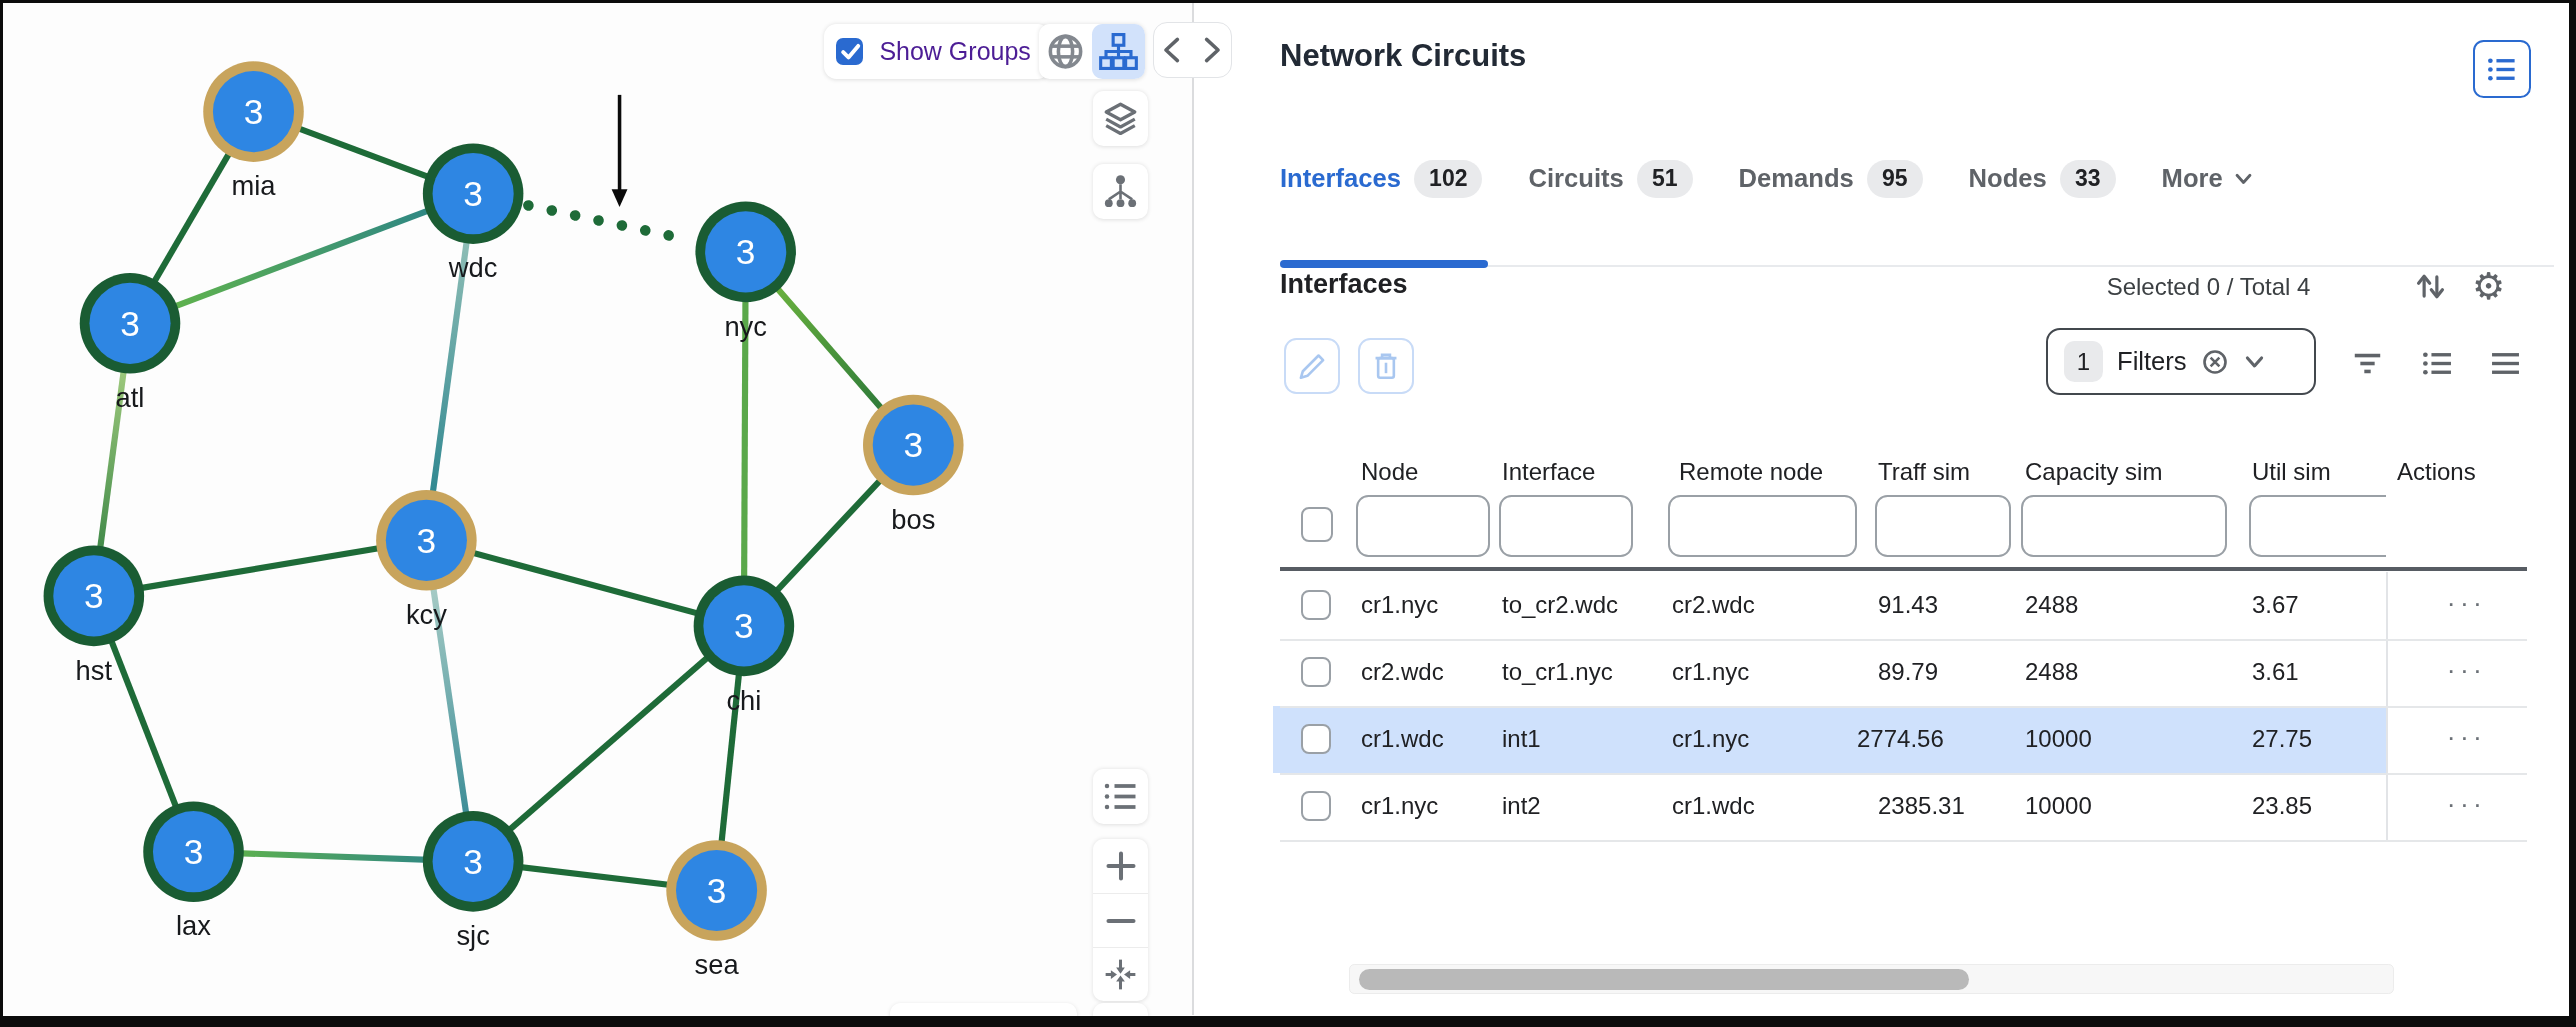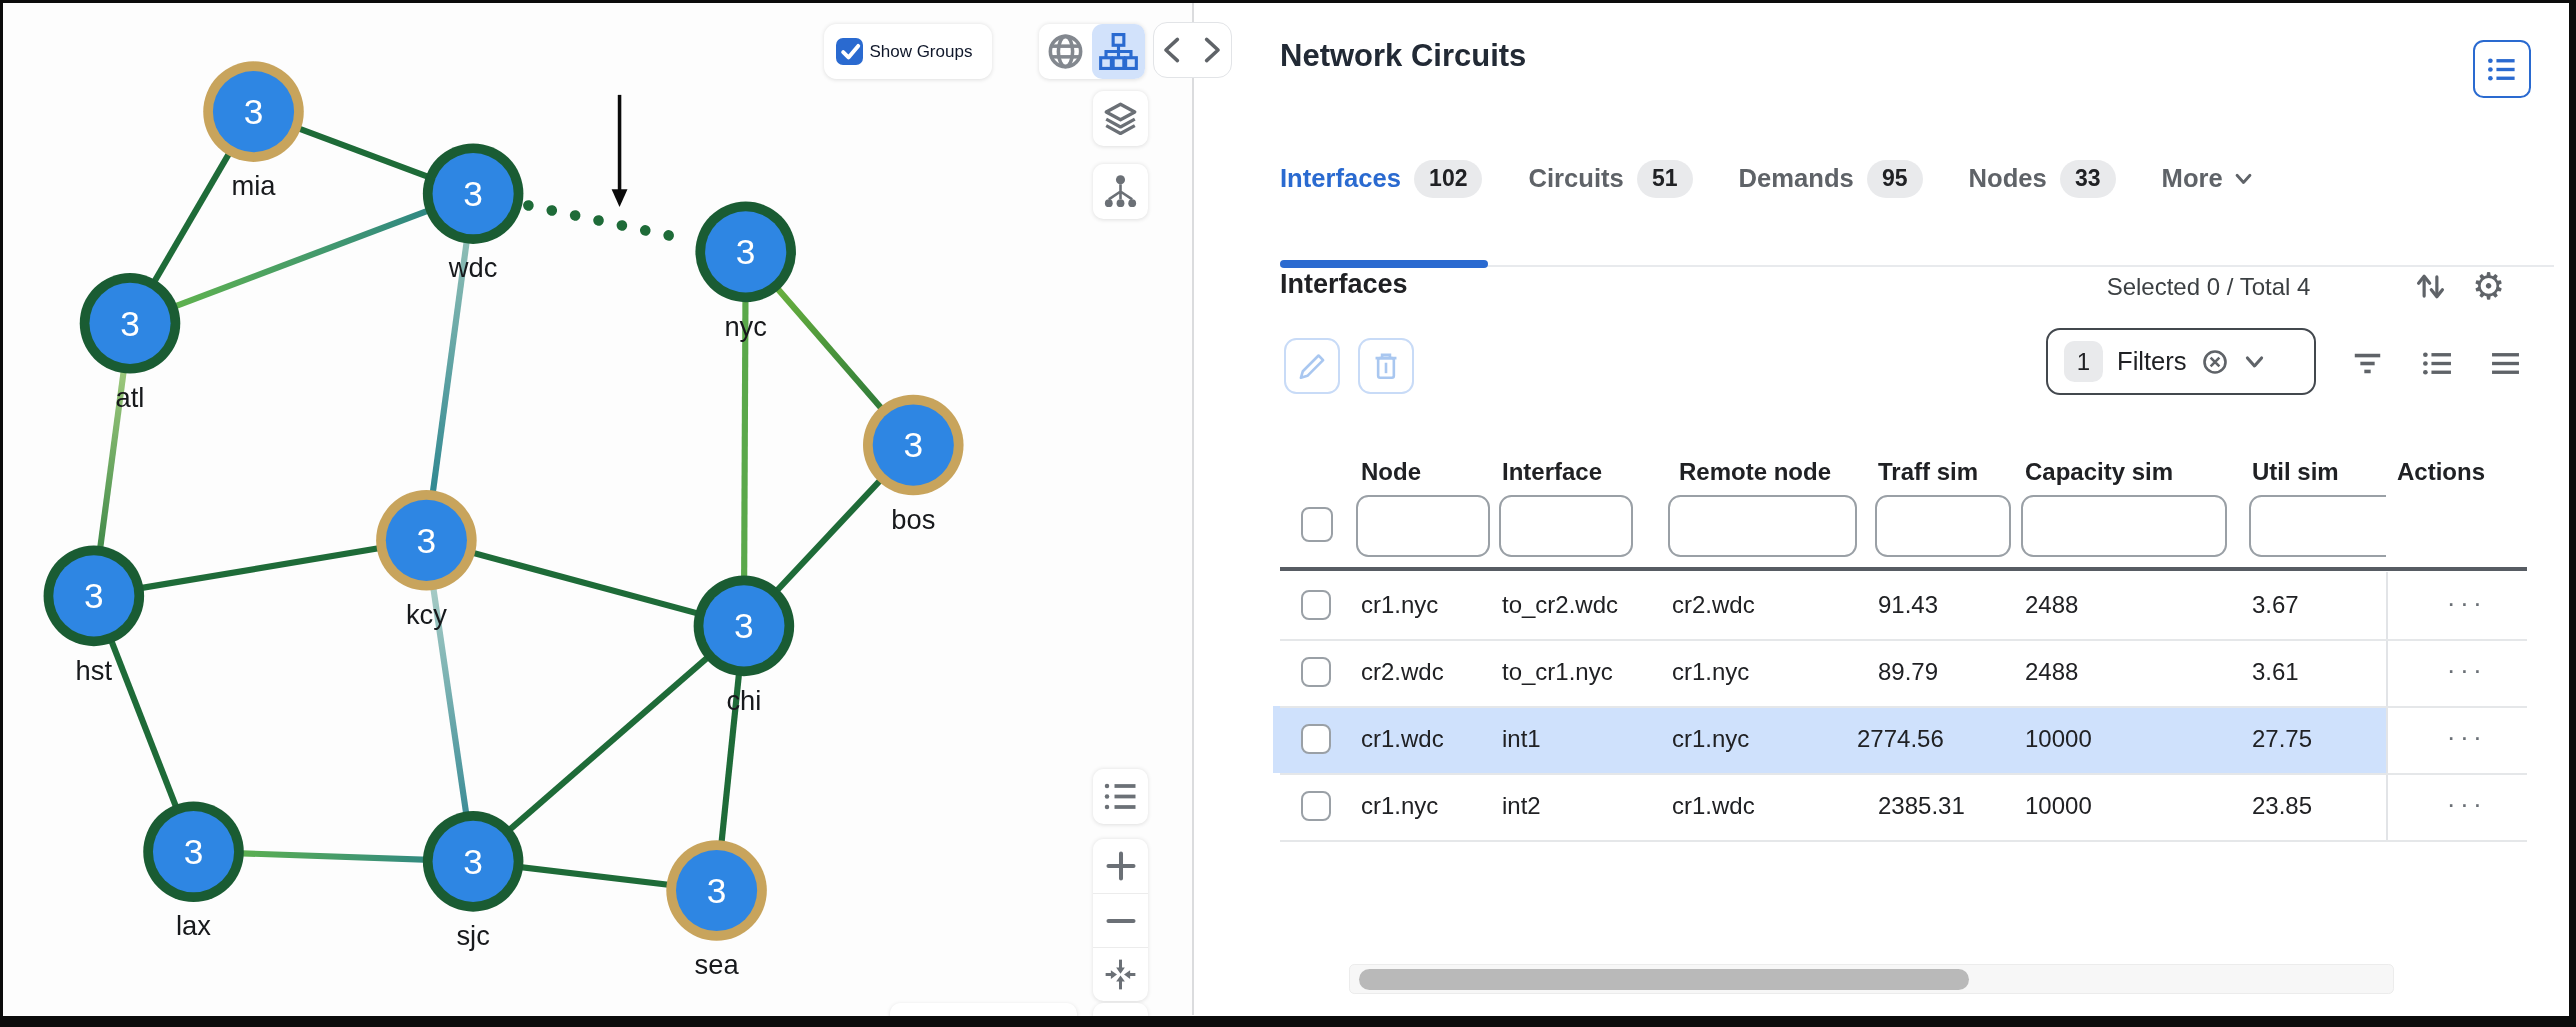--- a/index.html
+++ b/index.html
@@ -12,21 +12,21 @@
   
   #map-panel { position:absolute; left:0; top:0; width:1189px; height:1012px; background:#fdfdfd; }
   #graph-svg { position:absolute; left:0; top:0; }
   svg text { font-family:"Liberation Sans", sans-serif; }
   #annotation { position:absolute; left:401px; top:7px; width:441px; text-align:center;
     font-size:27px; font-weight:bold; color:#0b0b0b; line-height:34px; }
   .pill { position:absolute; background:#fff; border-radius:12.4px; box-shadow:0 0.9px 4.4px rgba(0,0,0,.12);
     display:flex; align-items:center; }
   .cb { width:27px; height:27px; border-radius:7px; background:#2a6ad0; display:flex;
     align-items:center; justify-content:center; flex:none; }
-  .pill-label { font-size:17px; color:#0f172a; margin-left:6px; white-space:nowrap; }
+  .pill-label { font-size:25px; color:#4c1d95; margin-left:16px; white-space:nowrap; }
   #show-groups { left:821px; top:21px; height:55px; padding:0 19.4px 0 12.4px; }
   #auto-focus  { left:887px; top:935px; height:56px; padding:0 21px 0 14px; }
   .stub { position:absolute; background:#fff; border-radius:10.6px 10.6px 0 0; box-shadow:0 0.9px 4.4px rgba(0,0,0,.12); height:16px; }
   #seg { position:absolute; left:1036px; top:21px; width:106px; height:55px; background:#fff;
     border-radius:10.6px; box-shadow:0 0.9px 4.4px rgba(0,0,0,.12); display:flex; }
   .seg-cell { width:53px; height:55px; display:flex; align-items:center; justify-content:center; border-radius:10.6px; }
   .seg-cell.active { background:#d2e2fb; }
   #collapse { position:absolute; left:1150px; top:19.4px; width:79px; height:56px; background:#fff;
     border:1.8px solid #e2e4e7; border-radius:14px; display:flex; z-index:5; }
   .half { width:38px; display:flex; align-items:center; justify-content:center; }
@@ -57,21 +57,21 @@
     border-radius:12.4px; background:#fff; display:flex; align-items:center; justify-content:center; }
   #toolbar-edit { left:90px; } #toolbar-del { left:164px; }
   #filters-btn { position:absolute; left:852px; top:325px; width:270px; height:67px; border:2.6px solid #43484e;
     border-radius:14px; background:#fff; display:flex; align-items:center; padding:0 16px; gap:14px; }
   #filters-badge { background:#e9eaec; border-radius:10.6px; width:39px; height:41px; display:flex;
     align-items:center; justify-content:center; font-size:24px; color:#202124; }
   #filters-label { font-size:25.6px; color:#202124; }
   .tbl-icon { position:absolute; top:341px; width:39px; height:39px; display:flex; align-items:center; justify-content:center; }
   
   #table { position:absolute; left:86px; top:446px; width:1247px; height:406px; }
-  .th { position:absolute; top:8.8px; font-size:24px; font-weight:bold; color:#202124; white-space:nowrap; }
+  .th { position:absolute; top:8.8px; font-size:24px; font-weight:normal; color:#202124; white-space:nowrap; }
   .filter-input { position:absolute; top:46px; height:62px; border:2.6px solid #9aa0a6; border-radius:12.4px; background:#fff; z-index:1;
     font-size:23px; padding:0 12.4px; font-family:"Liberation Sans",sans-serif; color:#202124; }
   .gray-cb { position:absolute; border:2.6px solid #9aa0a6; border-radius:8px; background:#fff; z-index:1; }
   #hdr-line { position:absolute; left:0; top:118px; width:1247px; height:4.4px; background:#575c63; z-index:3; }
   .row-sep { position:absolute; left:0; width:1247px; height:1.8px; background:#e5e7e9; z-index:3; }
   .row-hl { position:absolute; left:-7px; width:1113px; height:67px; z-index:0; }
   .cell { position:absolute; font-size:24px; color:#202124; white-space:nowrap; z-index:1; }
   #sticky-actions { position:absolute; left:1106px; top:37px; width:141px; height:354px; background:#fff; z-index:2; }
   #actions-border { position:absolute; left:1106px; top:123px; width:1.8px; height:268px; background:#e2e4e7; z-index:3; }
   .dots { position:absolute; left:1147px; width:79px; text-align:center; font-size:26.5px; letter-spacing:4.4px; color:#6b7076; z-index:3; }

